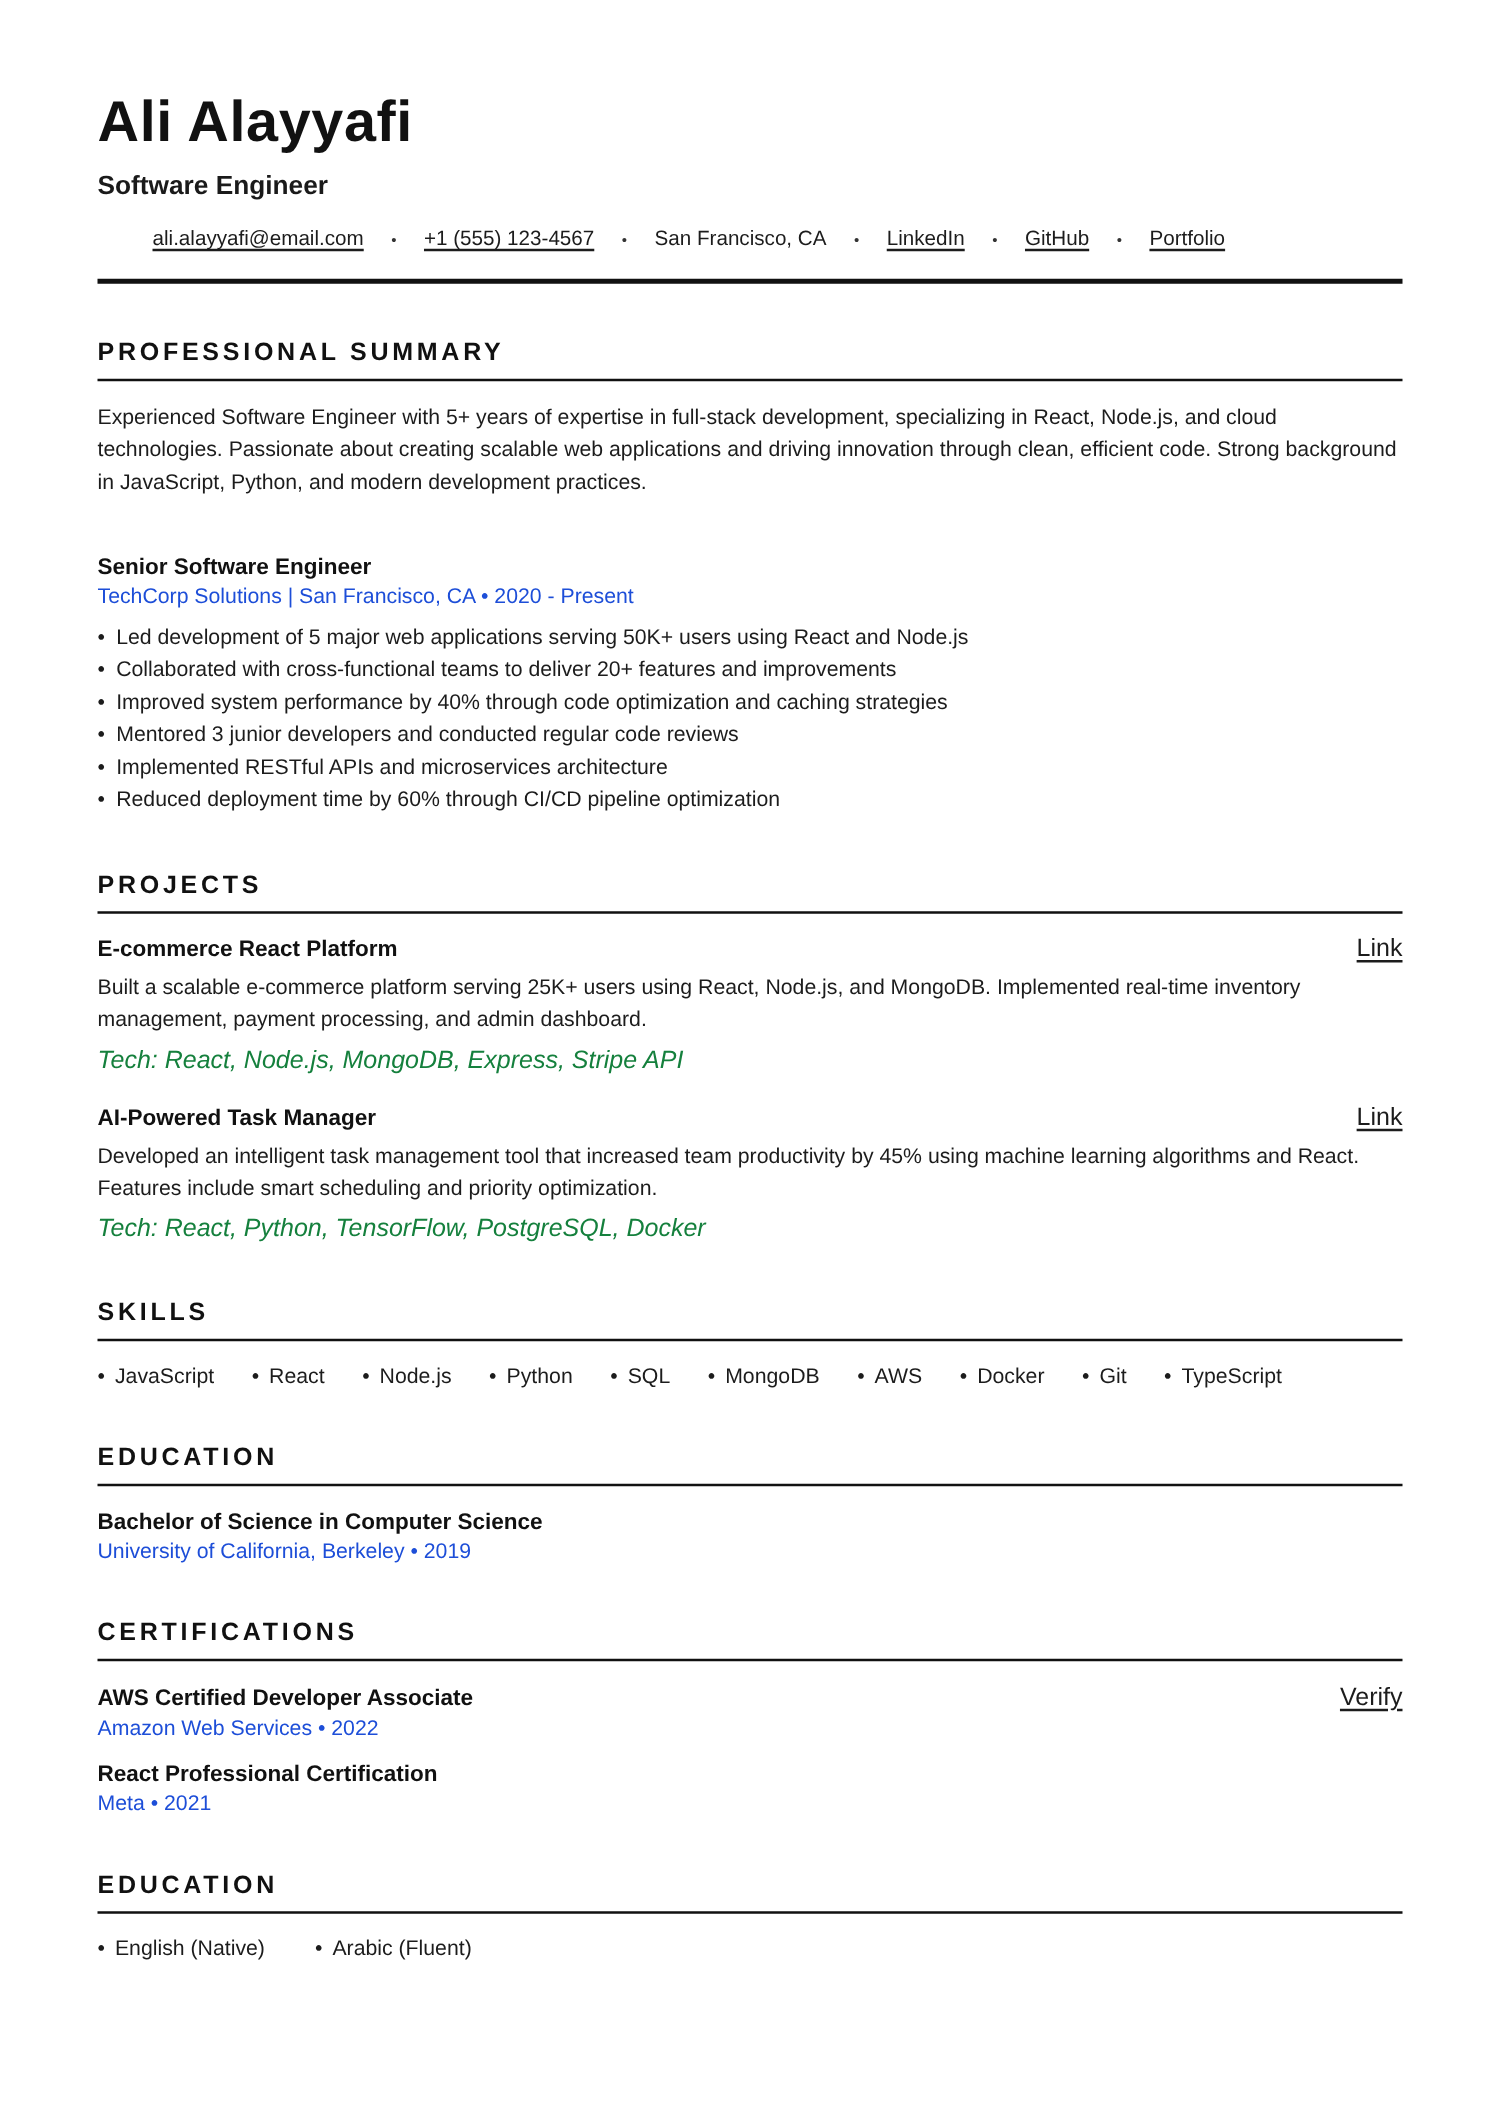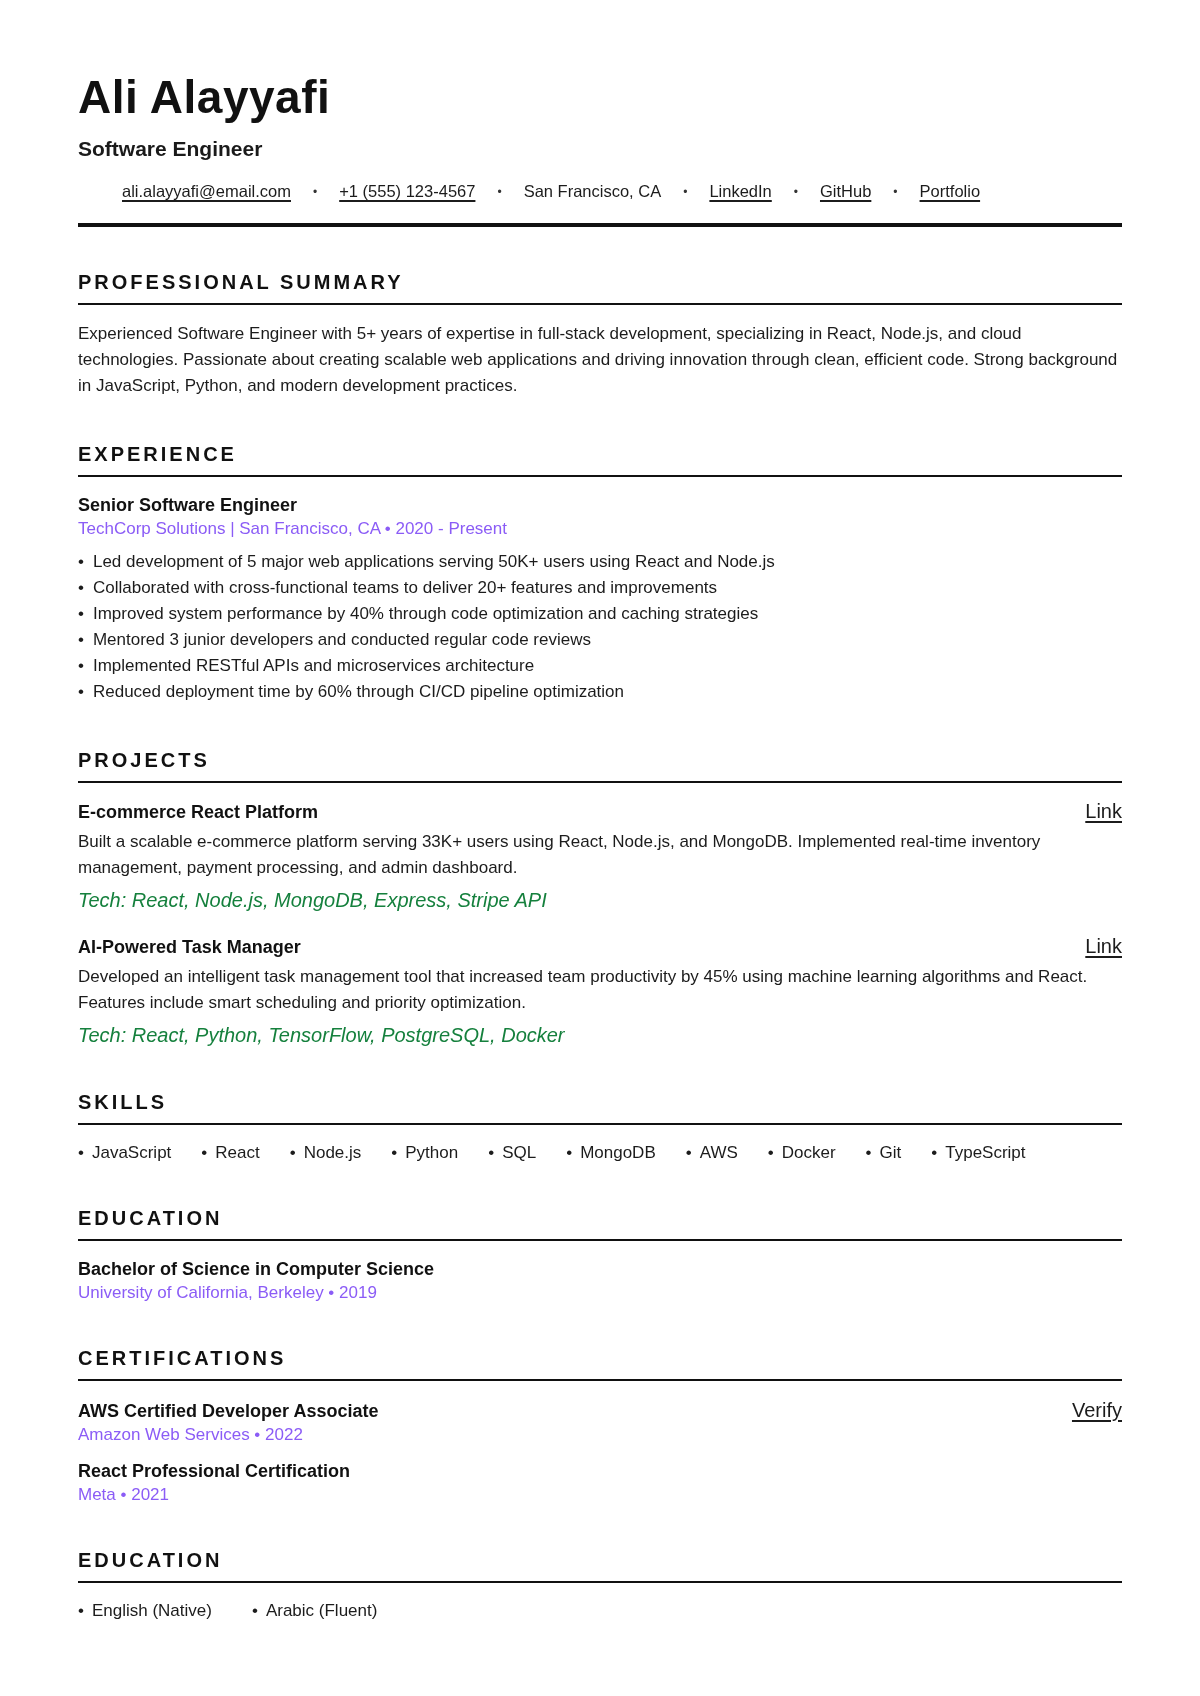--- a/index.html
+++ b/index.html
@@ -72,21 +72,21 @@
     color: #1c1c1c;
   }
 
   .item-title {
     font-size: 18px;
     font-weight: 700;
     color: #111;
   }
   .item-meta {
     font-size: 17px;
-    color: #8b5cf6;
+    color: #1d4ed8;
     margin-top: 3px;
   }
   .job { margin-top: 18px; }
   .bullets { margin-top: 10px; }
   .bullet-line {
     font-size: 17px;
     line-height: 26px;
     color: #1c1c1c;
     display: flex;
   }
@@ -149,21 +149,20 @@
     </div>
     <div class="top-rule"></div>
   </header>
 
   <section>
     <h2 class="section-heading">PROFESSIONAL SUMMARY</h2>
     <p class="body-text">Experienced Software Engineer with 5+ years of expertise in full-stack development, specializing in React, Node.js, and cloud technologies. Passionate about creating scalable web applications and driving innovation through clean, efficient code. Strong background in JavaScript, Python, and modern development practices.</p>
   </section>
 
   <section>
-    <h2 class="section-heading">EXPERIENCE</h2>
     <div class="job">
       <div class="item-title">Senior Software Engineer</div>
       <div class="item-meta">TechCorp Solutions | San Francisco, CA • 2020 - Present</div>
       <div class="bullets">
         <div class="bullet-line">
           <span class="marker">•</span>
           <span>Led development of 5 major web applications serving 50K+ users using React and Node.js</span>
         </div>
         <div class="bullet-line">
           <span class="marker">•</span>
@@ -190,21 +189,21 @@
   </section>
 
   <section>
     <h2 class="section-heading">PROJECTS</h2>
 
     <div class="project">
       <div class="title-row">
         <div class="item-title">E-commerce React Platform</div>
         <a class="u link-label">Link</a>
       </div>
-      <p class="body-text">Built a scalable e-commerce platform serving 33K+ users using React, Node.js, and MongoDB. Implemented real-time inventory management, payment processing, and admin dashboard.</p>
+      <p class="body-text">Built a scalable e-commerce platform serving 25K+ users using React, Node.js, and MongoDB. Implemented real-time inventory management, payment processing, and admin dashboard.</p>
       <p class="tech-line">Tech: React, Node.js, MongoDB, Express, Stripe API</p>
     </div>
 
     <div class="project">
       <div class="title-row">
         <div class="item-title">AI-Powered Task Manager</div>
         <a class="u link-label">Link</a>
       </div>
       <p class="body-text">Developed an intelligent task management tool that increased team productivity by 45% using machine learning algorithms and React. Features include smart scheduling and priority optimization.</p>
       <p class="tech-line">Tech: React, Python, TensorFlow, PostgreSQL, Docker</p>

